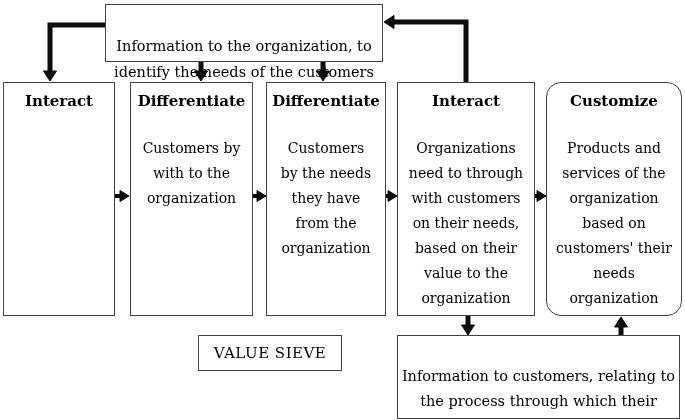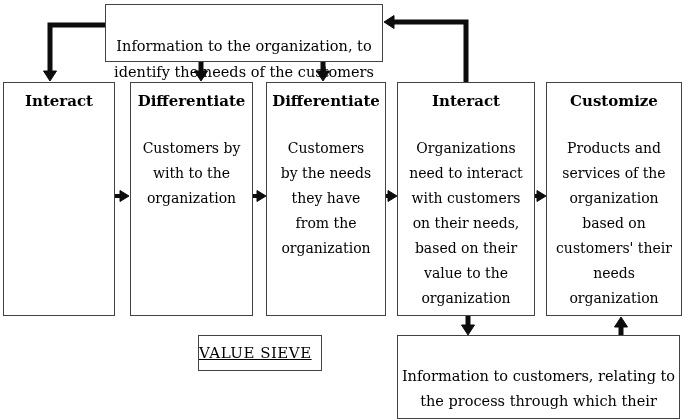--- a/index.html
+++ b/index.html
@@ -43,30 +43,29 @@
   .stage .stage-body {
     font-size: 14px;
     line-height: 25px;
     margin-top: 26px;
     white-space: pre-line;
   }
   .stage-1 { left: 3px;   width: 112px; }
   .stage-2 { left: 130px; width: 123px; }
   .stage-3 { left: 266px; width: 120px; }
   .stage-4 { left: 397px; width: 138px; }
-  .stage-5 { left: 546px; width: 136px; }
+  .stage-5 { left: 546px; width: 136px; border-radius: 15px; }
   .value-sieve {
     left: 198px; top: 335px;
-    width: 124px; height: 36px;
+    width: 144px; height: 36px;
     font-size: 15px;
     letter-spacing: 0.5px;
     display: flex;
     align-items: center;
-    justify-content: flex-start;
-    text-decoration: underline;
+    justify-content: center;
   }
   .bottom-box {
     left: 397px; top: 335px;
     width: 283px; height: 84px;
     font-size: 14.5px;
     line-height: 25px;
     padding-top: 3px;
     white-space: pre-line;
   }
   .arrow-layer {
@@ -109,21 +108,21 @@
     <div class="stage-body">Customers
 by the needs
 they have
 from the
 organization</div>
   </div>
 
   <div class="box stage stage-4">
     <div class="stage-title">Interact</div>
     <div class="stage-body">Organizations
-need to interact
+need to through
 with customers
 on their needs,
 based on their
 value to the
 organization</div>
   </div>
 
   <div class="box stage stage-5">
     <div class="stage-title">Customize</div>
     <div class="stage-body">Products and

